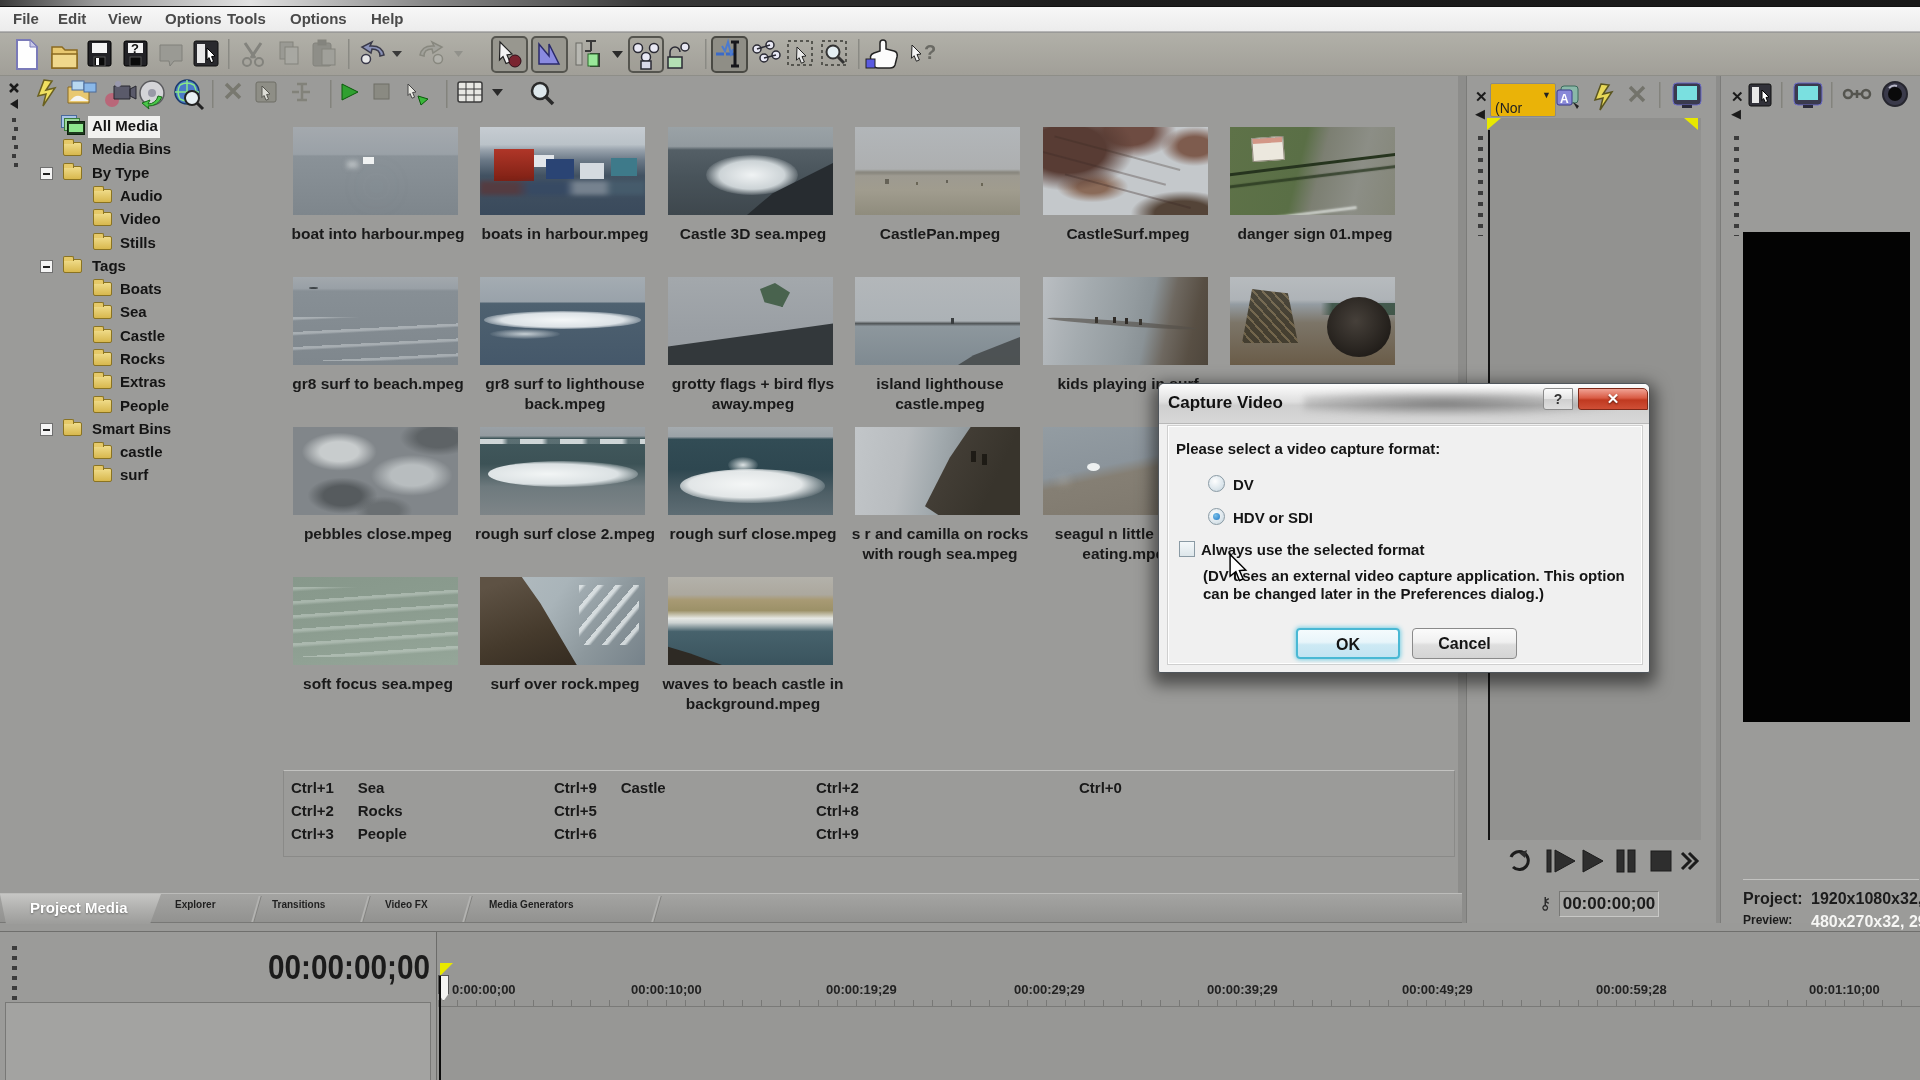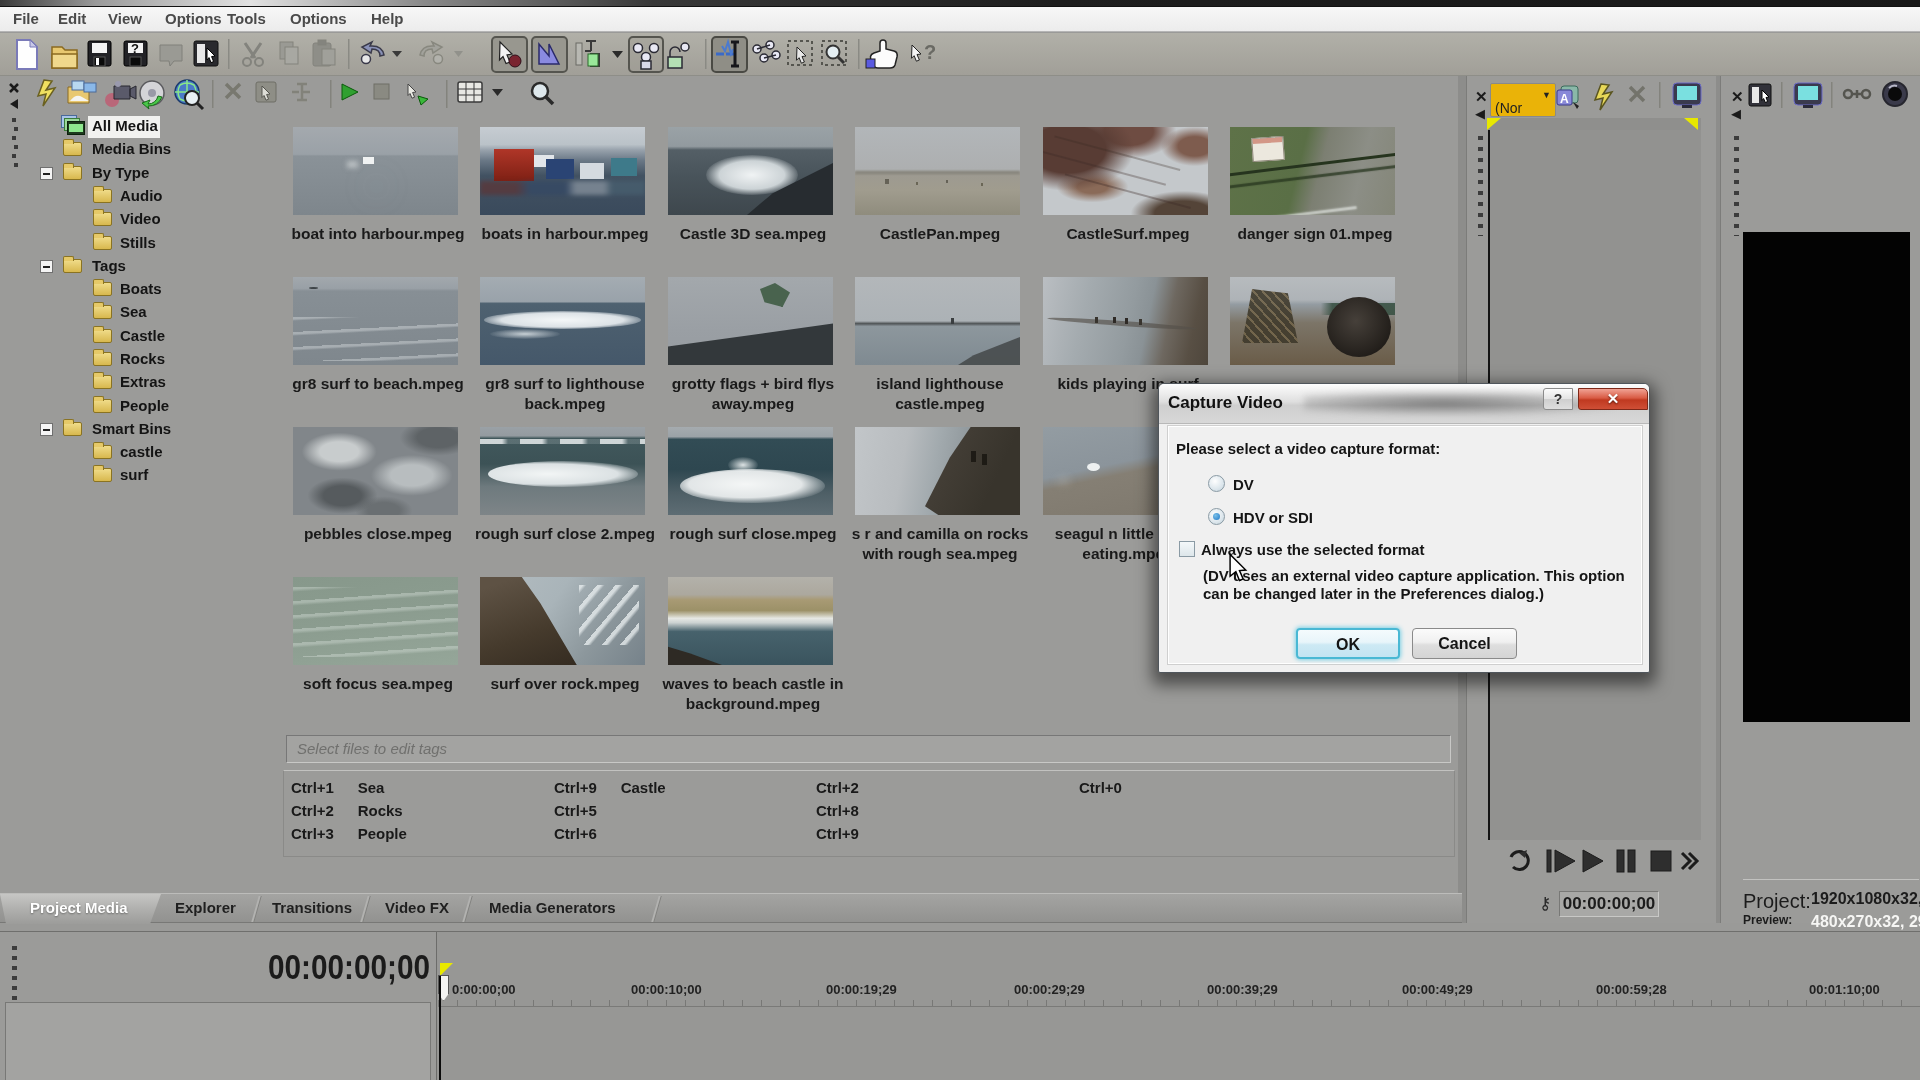--- a/index.html
+++ b/index.html
@@ -18,21 +18,21 @@
 .fold:before{content:"";position:absolute;left:-1px;top:-4px;width:9px;height:4px;background:#e6c968;border:1px solid #8a7322;border-bottom:none;border-radius:2px 2px 0 0;}
 .exp{position:absolute;width:13px;height:13px;background:#f4f4f4;border:1px solid #6f6f6f;}
 .exp:before{content:"";position:absolute;left:2px;top:5px;width:7px;height:1.5px;background:#222;}
 .thumb{position:absolute;width:165px;height:88px;overflow:hidden;}
 .cap{position:absolute;width:190px;text-align:center;font-size:15.5px;font-weight:bold;line-height:19.5px;color:#1a1a1a;white-space:nowrap;}
 #tagbox{left:286px;top:659px;width:1165px;height:28px;background:#a3a3a1;border:1px solid #777;border-right-color:#c8c8c6;border-bottom-color:#c8c8c6;font-style:italic;color:#70706e;font-size:15px;padding:4px 10px;}
 #tagarea{left:283px;top:694px;width:1172px;height:87px;border:1px solid #8a8a88;border-top-color:#c2c2c0;}
 .tg{position:absolute;font-size:15px;font-weight:bold;color:#191919;white-space:pre;}
 
 #tabbar{left:0;top:893px;width:1462px;height:30px;background:linear-gradient(#a4a4a2,#929290);border-top:1px solid #bcbcba;border-bottom:1px solid #787876;}
-.tab{position:absolute;top:0px;height:30px;font-size:15px;font-weight:bold;color:#1f1f1f;}
+.tab{position:absolute;top:0px;height:30px;font-size:10px;font-weight:bold;color:#1f1f1f;}
 .tabsl{position:absolute;top:2px;width:2px;height:26px;background:#b2b2b0;transform:skewX(-16deg);box-shadow:1px 0 0 #82827f;}
 #tabactive{position:absolute;left:0;top:0;width:162px;height:30px;background:linear-gradient(#c6c6c4 0%,#b2b2b0 45%,#9c9c9a 100%);color:#fff;font-weight:bold;clip-path:polygon(0 0,161px 0,150px 30px,6px 30px);text-shadow:0 1px 2px #6a6a68;font-size:15px;}
 
 #trimmer{left:1466px;top:76px;width:250px;height:847px;background:#9b9b99;border-left:1px solid #7c7c7a;}
 #preview{left:1720px;top:76px;width:200px;height:847px;background:#9b9b99;border-left:1px solid #7c7c7a;}
 
 #timeline{left:0;top:931px;width:1920px;height:149px;background:#979795;border-top:1px solid #6f6f6d;}
 #tlhead{left:0;top:0;width:437px;height:149px;background:#9b9b99;border-right:1px solid #6c6c6a;}
 #bigtc{left:130px;top:15px;width:300px;text-align:right;font-size:35px;font-weight:bold;color:#1b1b1b;transform:scaleX(.85);transform-origin:100% 50%;}
 #tlbox{left:5px;top:70px;width:426px;height:79px;background:#a3a3a1;border:1px solid #787876;}
@@ -330,21 +330,20 @@
  <div class="cap" style="left:845px;top:448px">s r and camilla on rocks<br>with rough sea.mpeg</div>
  <div class="thumb t-seagull" style="left:1043px;top:351px"></div>
  <div class="cap" style="left:1033px;top:448px">seagul n little friend<br>eating.mpeg</div>
  <div class="thumb t-soft" style="left:293px;top:501px"></div>
  <div class="cap" style="left:283px;top:598px">soft focus sea.mpeg</div>
  <div class="thumb t-surfrock" style="left:480px;top:501px"></div>
  <div class="cap" style="left:470px;top:598px">surf over rock.mpeg</div>
  <div class="thumb t-waves" style="left:668px;top:501px"></div>
  <div class="cap" style="left:658px;top:598px">waves to beach castle in<br>background.mpeg</div>
 </div>
- <div class="abs" id="tagbox">Select files to edit tags</div>
  <div class="abs" id="tagarea">
   <div class="tg" style="left:7px;top:8px">Ctrl+1	Sea</div>
   <div class="tg" style="left:7px;top:31px">Ctrl+2	Rocks</div>
   <div class="tg" style="left:7px;top:54px">Ctrl+3	People</div>
   <div class="tg" style="left:270px;top:8px">Ctrl+9	Castle</div>
   <div class="tg" style="left:270px;top:31px">Ctrl+5</div>
   <div class="tg" style="left:270px;top:54px">Ctrl+6</div>
   <div class="tg" style="left:532px;top:8px">Ctrl+2</div>
   <div class="tg" style="left:532px;top:31px">Ctrl+8</div>
   <div class="tg" style="left:532px;top:54px">Ctrl+9</div>
@@ -413,21 +412,21 @@
             <circle cx="145" cy="18" r="4"></circle>
    <path d="M131 18 h10 M136 14 v8"></path>
   </g>
   <circle cx="174" cy="18" r="12" fill="#3a3a4a" stroke="#26262e" stroke-width="2"></circle>
   <circle cx="174" cy="18" r="7" fill="#0a0a0a"></circle>
   <path d="M168 12 a8 8 0 0 1 8 -2" stroke="#b8b8c8" fill="none" stroke-width="2"></path>
  </svg>
  </div>
  <div class="abs" style="left:22px;top:156px;width:167px;height:490px;background:#030303;"></div>
  <div class="abs" style="left:22px;top:803px;width:176px;height:1px;background:#c2c2c0;"></div>
- <div class="abs" style="left:22px;top:814px;font-size:20px;font-weight:normal;color:#1c1c1c;white-space:nowrap">Project:</div>
+ <div class="abs" style="left:22px;top:814px;font-size:16px;font-weight:bold;color:#1c1c1c;white-space:nowrap">Project:</div>
  <div class="abs" style="left:90px;top:814px;font-size:16px;font-weight:bold;color:#1c1c1c;white-space:nowrap">1920x1080x32,</div>
  <div class="abs" style="left:22px;top:837px;font-size:12px;font-weight:bold;color:#1c1c1c;white-space:nowrap">Preview:</div>
  <div class="abs" style="left:90px;top:837px;font-size:16px;font-weight:bold;color:#f6f6f4;white-space:nowrap">480x270x32, 29</div>
 </div>
 <div class="abs" id="tabbar">
  <div id="tabactive">
         <span style="position:absolute;left:30px;top:5px">Project Media</span>
       </div>
  <div class="tab" style="left:175px;top:5px">Explorer</div>
  <div class="tab" style="left:272px;top:5px">Transitions</div>

